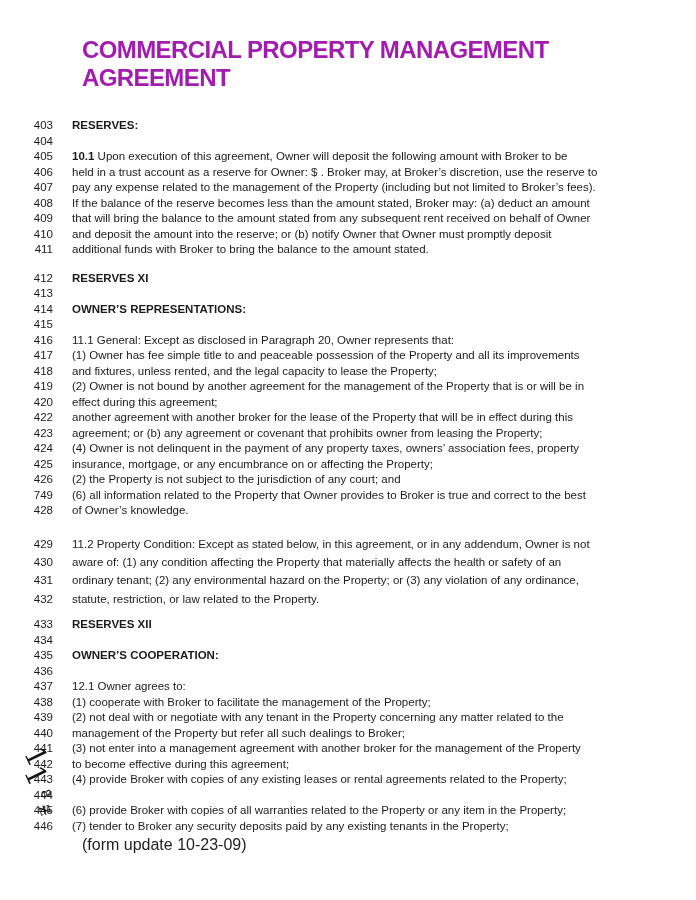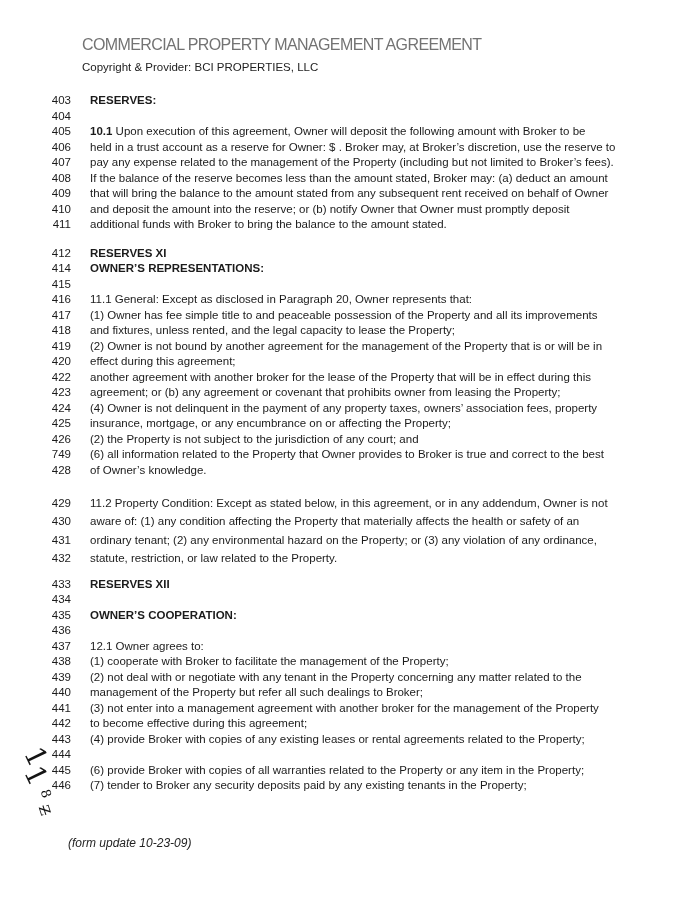--- a/index.html
+++ b/index.html
@@ -1,48 +1,47 @@
 <!DOCTYPE html>
 <html><head>
 <meta charset="utf-8">
 <style>
   html,body{margin:0;padding:0;background:#ffffff;}
   body{width:696px;height:900px;position:relative;overflow:hidden;
        font-family:"Liberation Sans","DejaVu Sans",sans-serif;color:#1b1b1b;}
   .page{position:absolute;inset:0;background:#ffffff;}
   .header{margin:36px 0 0 82px;}
-  .title{font-size:16px;letter-spacing:-0.6px;color:#737373;font-weight:400;}
+  .title{font-size:24px;letter-spacing:-0.6px;color:#a21caf;font-weight:700;}
   .subtitle{font-size:11.5px;margin-top:7px;color:#222;}
-  .content{margin-top:20px;padding-left:48px;}
+  .content{margin-top:26px;padding-left:30px;}
   .block{margin:0;}
   .content > .block:nth-child(2){margin-top:13px;}
   .content > .block:nth-child(3){margin-top:16px;}
   .content > .block:nth-child(4){margin-top:9px;}
   .line{display:flex;line-height:15.5px;font-size:11.5px;min-height:15.5px;}
   .block.wide .line{line-height:18.4px;min-height:18.4px;}
   .ln{display:inline-block;width:23px;text-align:right;flex:0 0 23px;color:#1b1b1b;}
   .lt{margin-left:19px;white-space:nowrap;}
   .lt.b{font-weight:bold;text-align:right;}
   .lt b{font-weight:bold;}
-  .footer{position:absolute;left:68px;top:836px;font-size:12px;color:#222;font-style:italic;}
+  .footer{position:absolute;left:82px;top:836px;font-size:16px;color:#222;}
   .ann{position:absolute;left:0;top:0;width:696px;height:900px;pointer-events:none;}
   .mark{position:absolute;font-family:"DejaVu Serif",serif;color:#141414;font-style:normal;}
   .mark1{left:27px;top:740px;font-size:28px;transform:rotate(64deg);}
   .mark2{left:27px;top:759px;font-size:28px;transform:rotate(64deg);}
   .mark3{left:42px;top:786px;font-size:13px;transform:rotate(72deg);}
   .mark4{left:40px;top:802px;font-size:14px;transform:rotate(72deg);}
   .mark.strike{text-decoration:line-through;}
 </style>
 </head>
 <body>
 
 <div class="page">
   <div class="header">
     <div class="title">COMMERCIAL PROPERTY MANAGEMENT AGREEMENT</div>
-    <div class="subtitle">Copyright &amp; Provider: BCI PROPERTIES, LLC</div>
   </div>
   <div class="content">
       <div class="block">
         <div class="line">
           <span class="ln">403</span>
           <span class="lt b">RESERVES:</span>
         </div>
         <div class="line">
           <span class="ln">404</span>
           <span class="lt"></span>
@@ -73,20 +72,24 @@
         </div>
         <div class="line">
           <span class="ln">411</span>
           <span class="lt">additional funds with Broker to bring the balance to the amount stated.</span>
         </div>
       </div>
       <div class="block">
         <div class="line">
           <span class="ln">412</span>
           <span class="lt b">RESERVES XI</span>
+        </div>
+        <div class="line">
+          <span class="ln">413</span>
+          <span class="lt"></span>
         </div>
         <div class="line">
           <span class="ln">414</span>
           <span class="lt b">OWNER’S REPRESENTATIONS:</span>
         </div>
         <div class="line">
           <span class="ln">415</span>
           <span class="lt"></span>
         </div>
         <div class="line">

